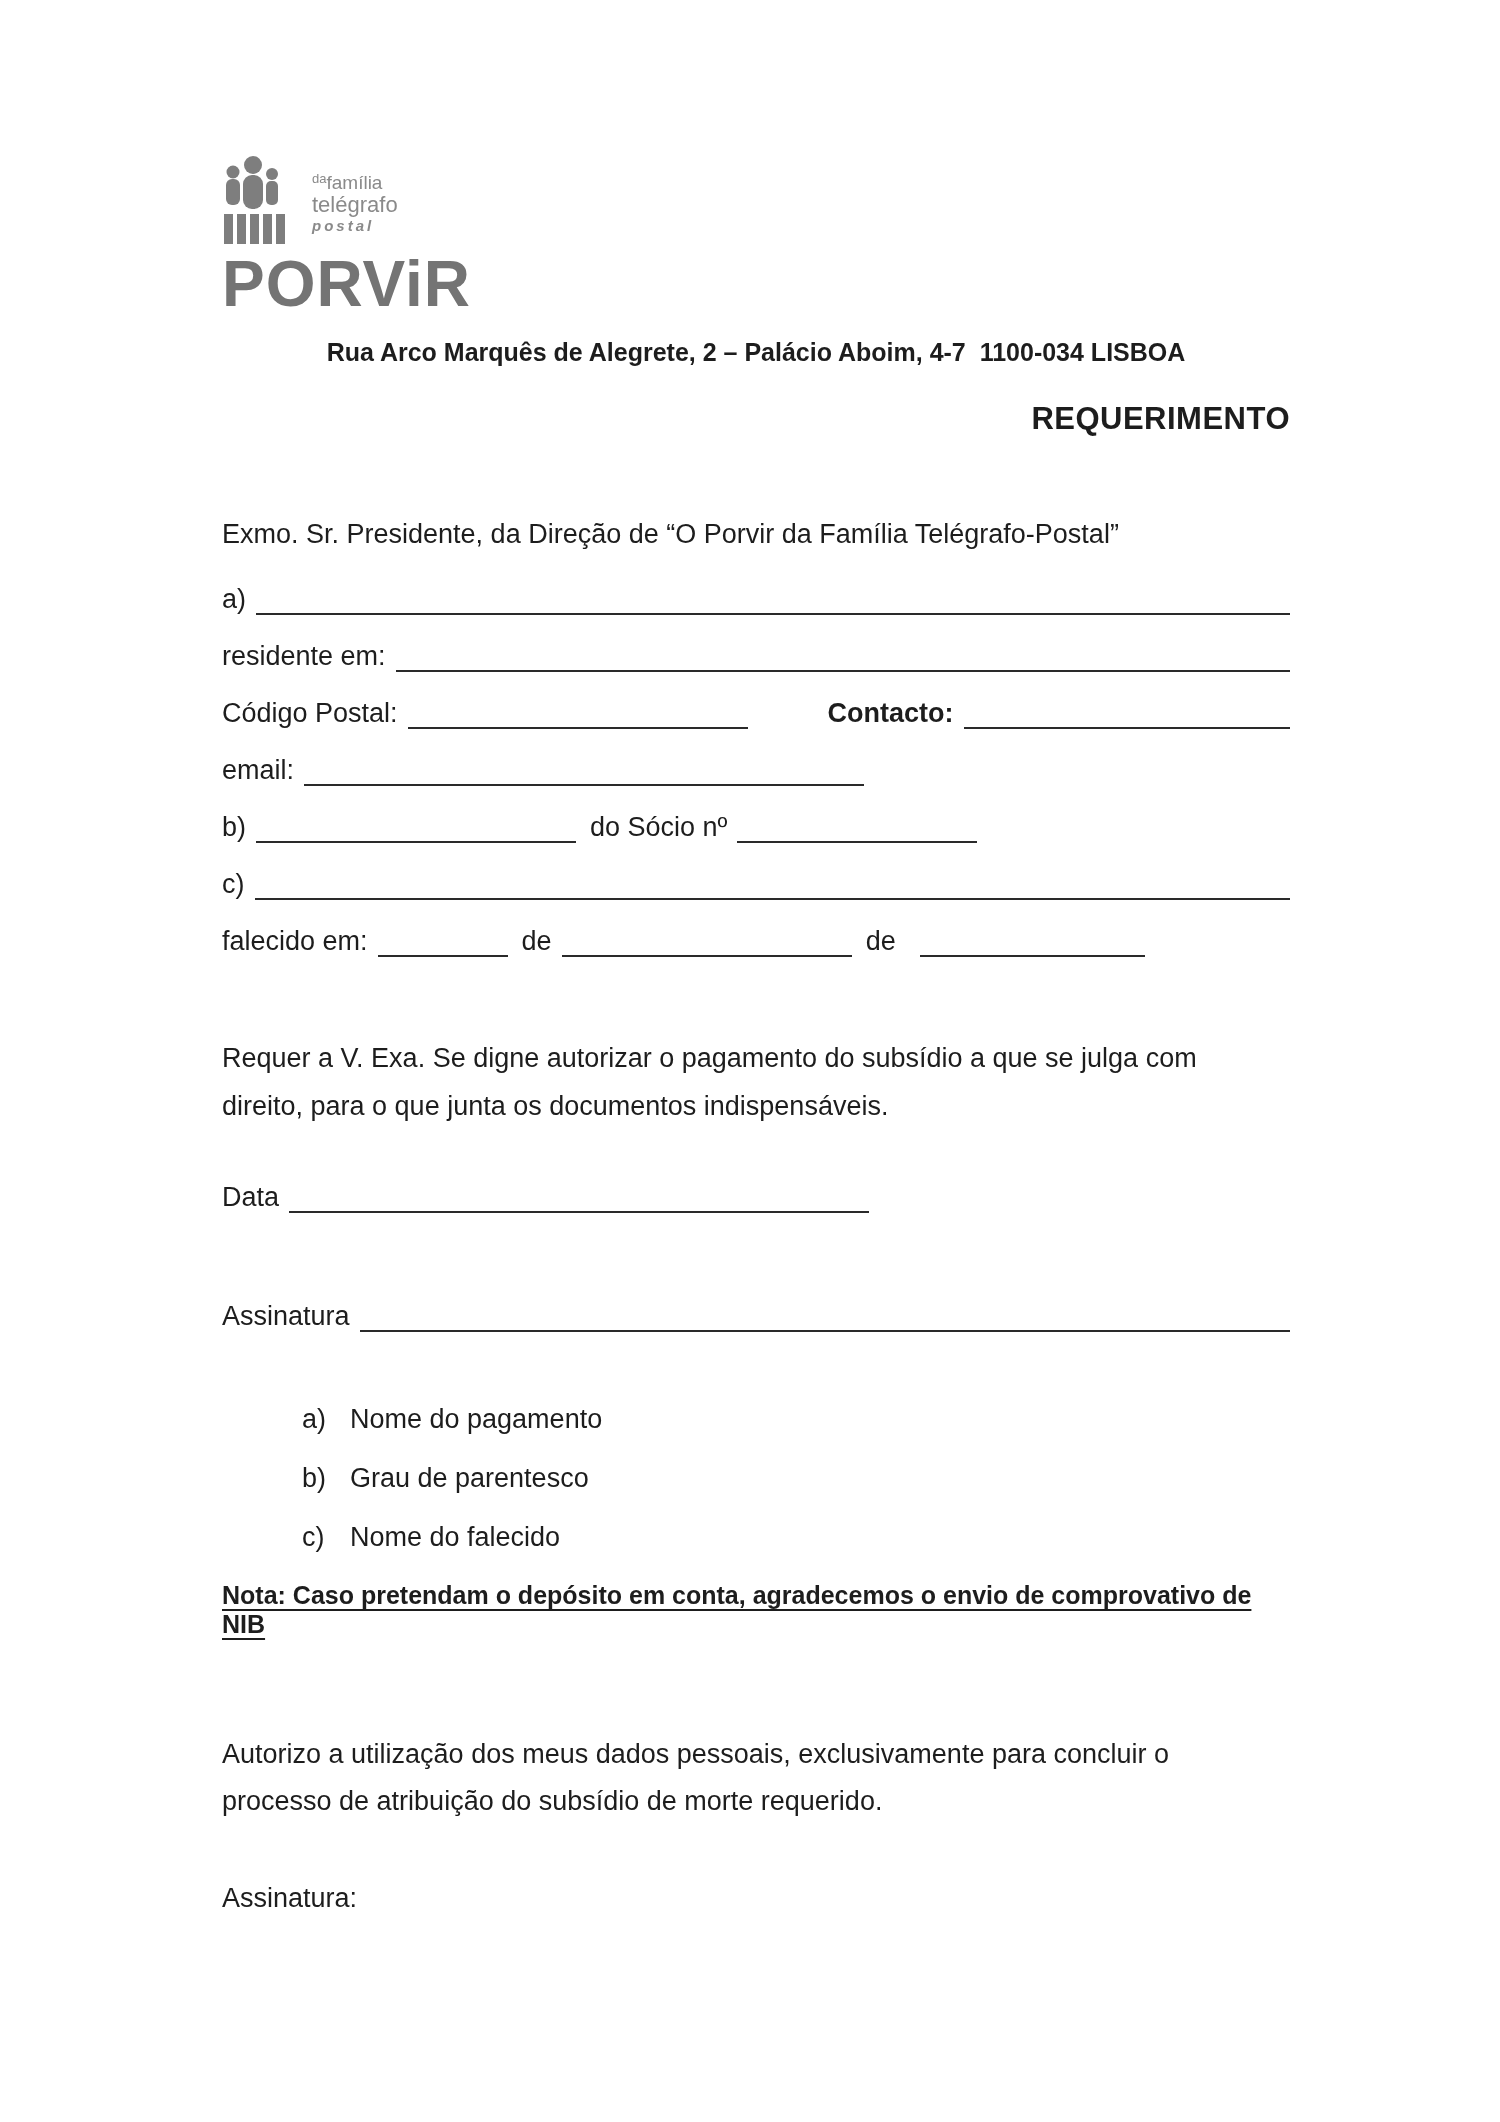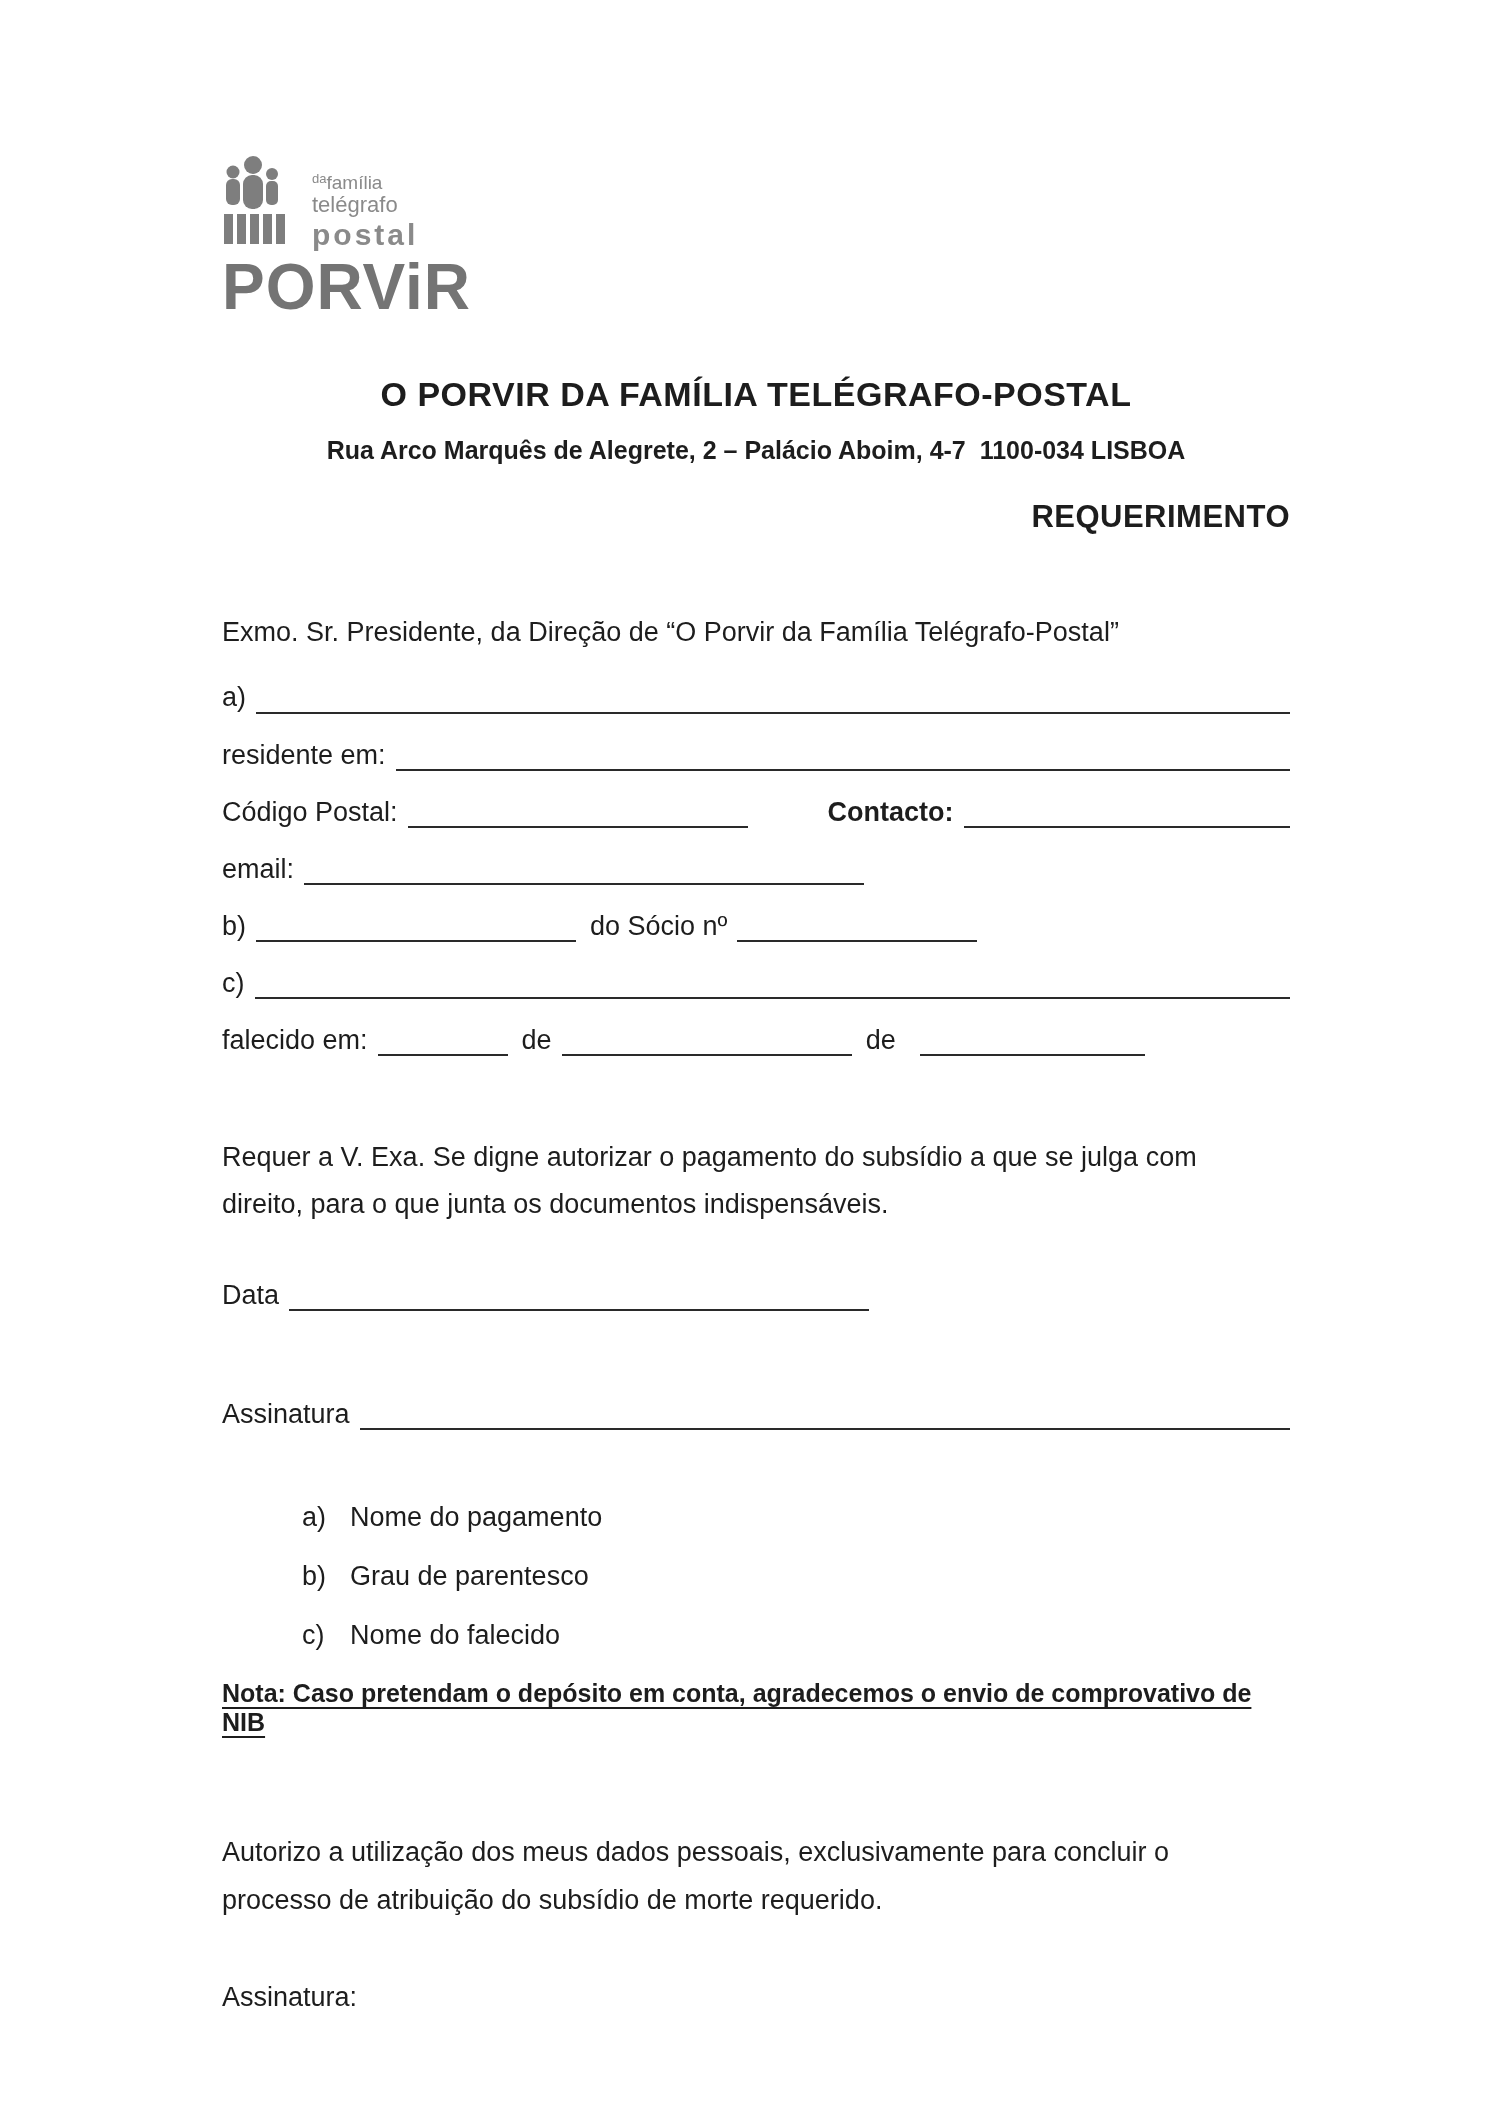--- a/index.html
+++ b/index.html
@@ -15,21 +15,21 @@
   }
   .content { padding:150px 210px 0 222px; }
 
   
   .logo { color:#7e7e7e; }
   .logo-top { display:flex; align-items:flex-start; }
   .logo-tagline { margin-left:10px; margin-top:16px; line-height:1.12; color:#8a8a8a; }
   .tl1 { font-size:19px; }
   .tl1 .da { font-size:13px; vertical-align:top; }
   .tl2 { font-size:22px; }
-  .tl3 { font-size:30px; font-weight:bold; letter-spacing:3px; }
+  .tl3 { font-size:15px; font-weight:bold; letter-spacing:3px;font-style:italic; }
   .wordmark {
     margin-top:4px;
     font-size:64px; font-weight:bold; color:#747474; letter-spacing:1px;
     line-height:1;
   }
 
   
   .header { text-align:center; }
   .org-title { margin-top:56px; font-size:34px; font-weight:bold; letter-spacing:.5px; }
   .address   { margin-top:22px; font-size:25px; font-weight:bold; white-space:pre-wrap; }
@@ -94,21 +94,20 @@
         <div class="logo-tagline">
           <div class="tl1"><span class="da">da</span><span>família</span></div>
           <div class="tl2">telégrafo</div>
           <div class="tl3">postal</div>
         </div>
       </div>
       <div class="wordmark">PORViR</div>
     </div>
 
     <div class="header">
-      <div class="org-title">O PORVIR DA FAMÍLIA TELÉGRAFO-POSTAL</div>
       <div class="address">Rua Arco Marquês de Alegrete, 2 – Palácio Aboim, 4-7  1100-034 LISBOA</div>
       <div class="doc-title">REQUERIMENTO</div>
     </div>
 
     <p class="salutation">Exmo. Sr. Presidente, da Direção de “O Porvir da Família Telégrafo-Postal”</p>
 
     <div class="form-rows">
 
       <div class="frow">
         <span class="lbl">a)</span>

